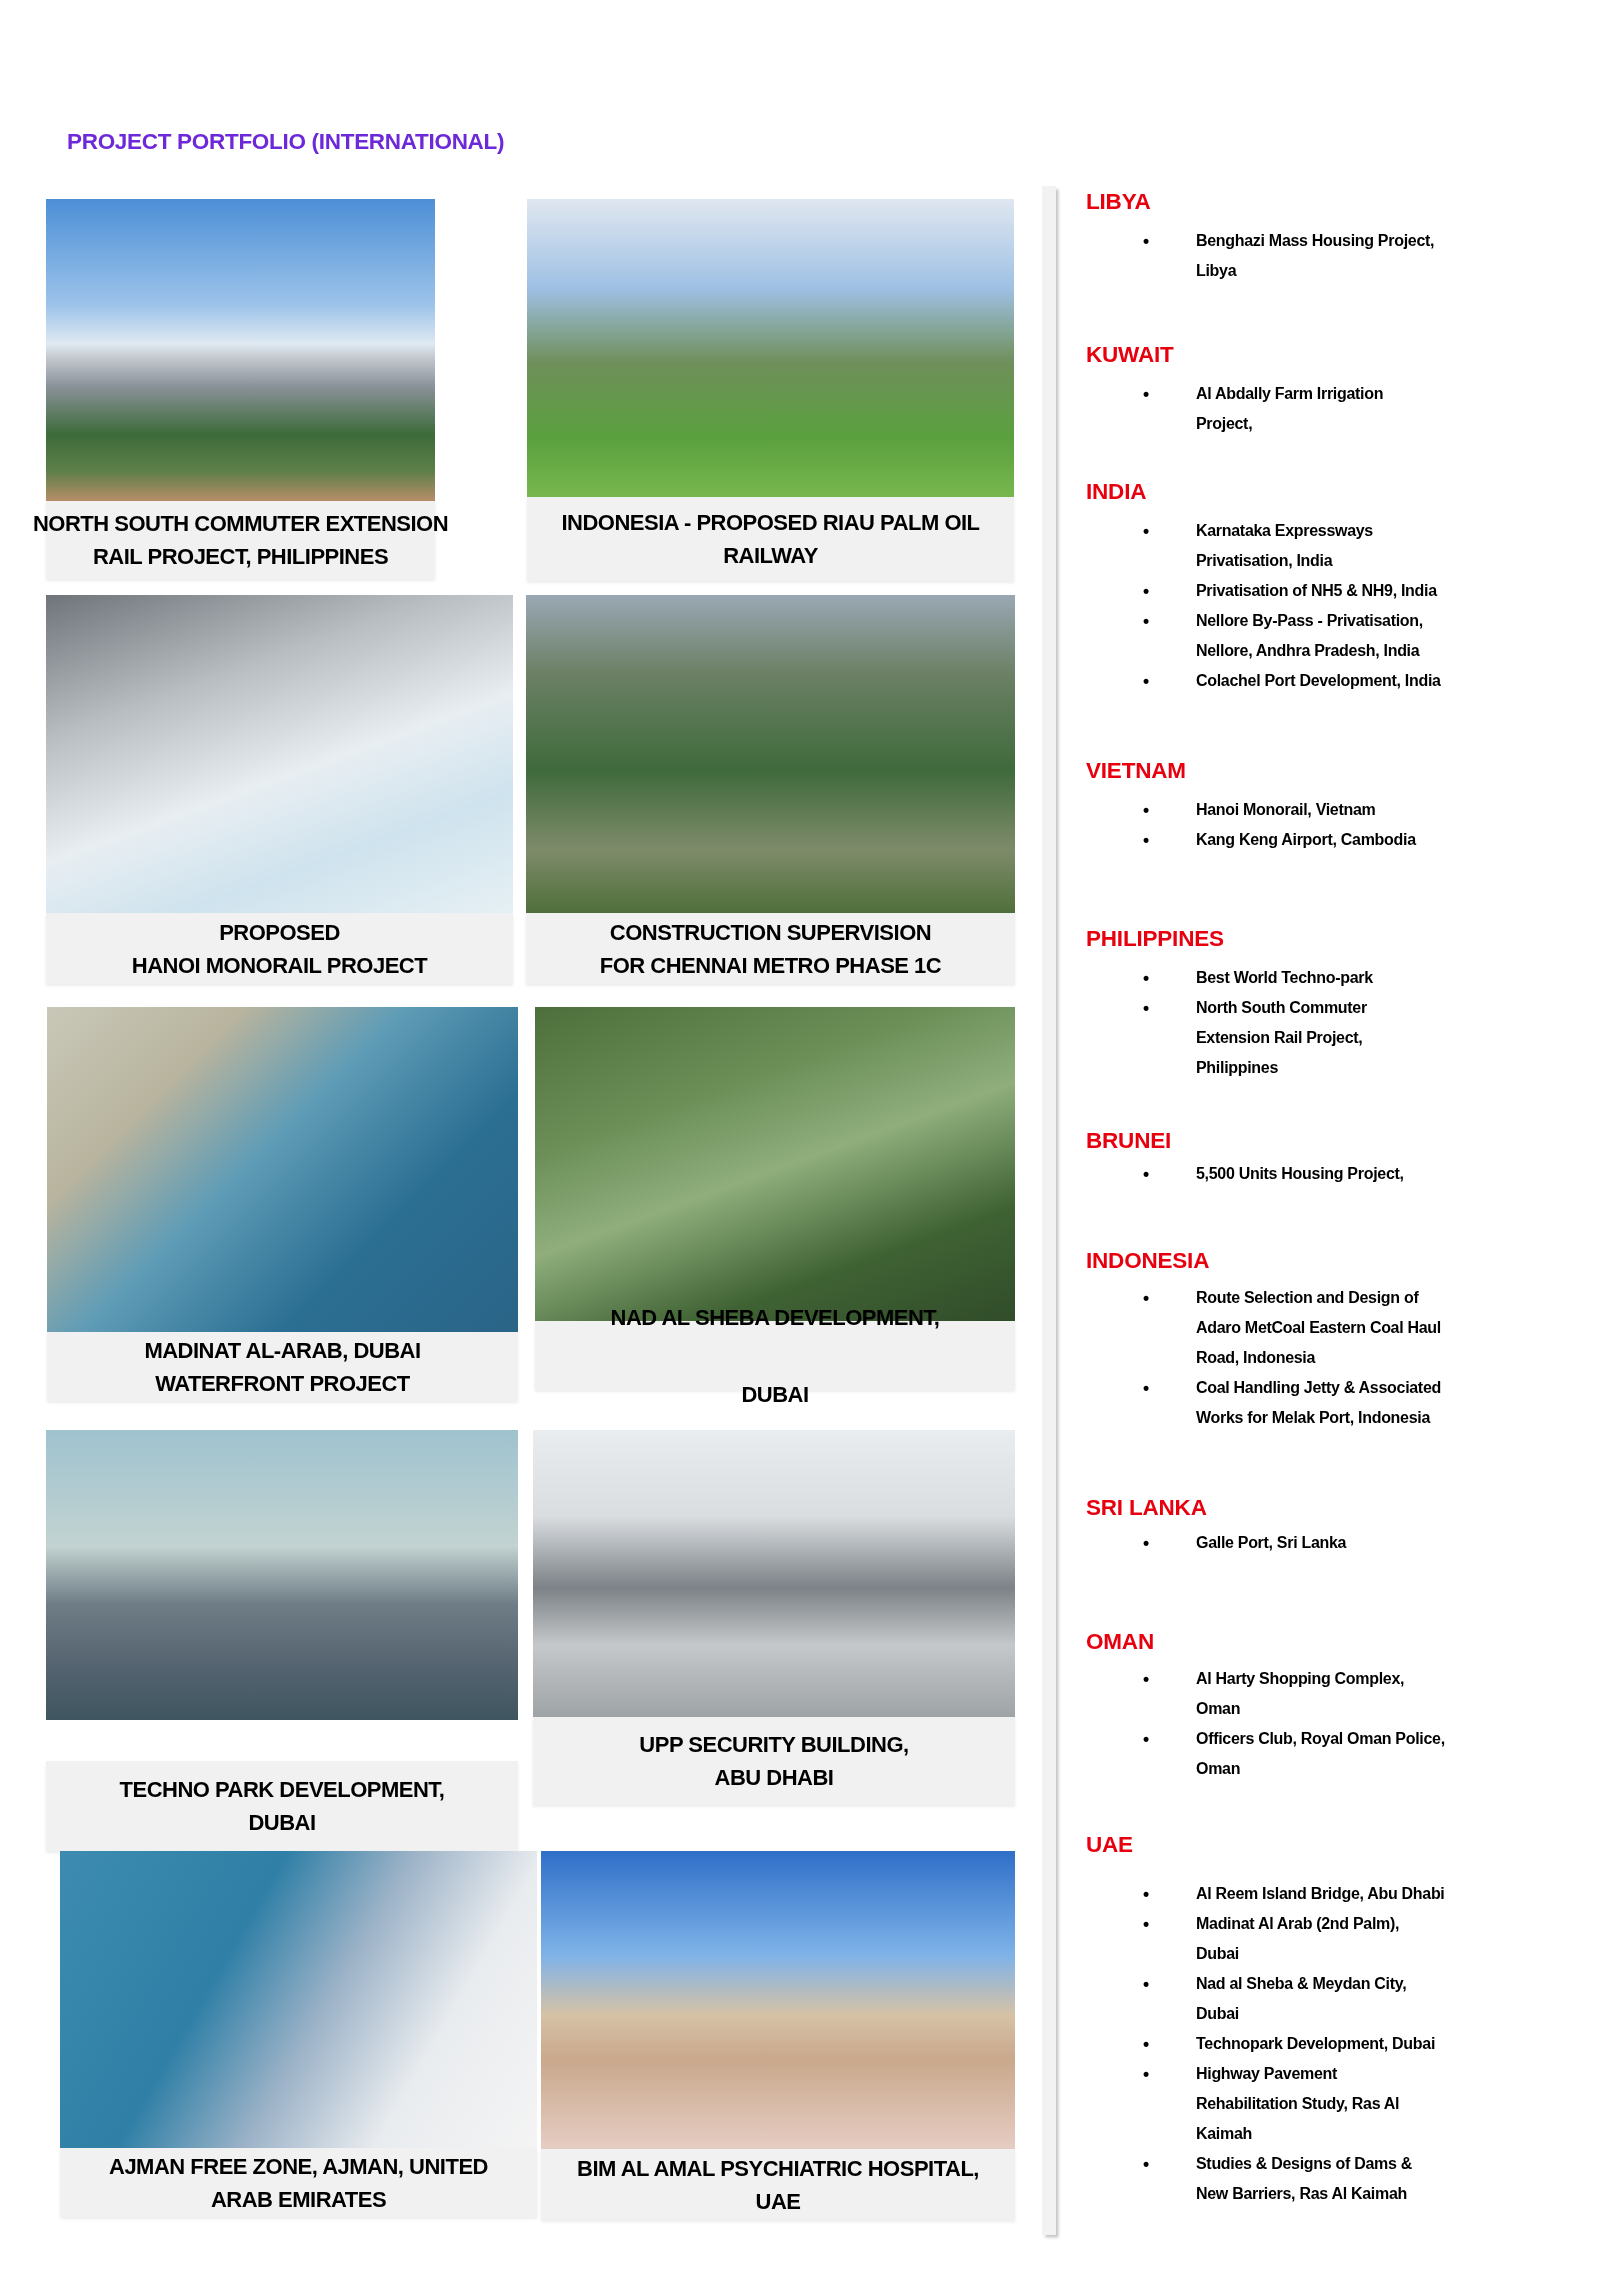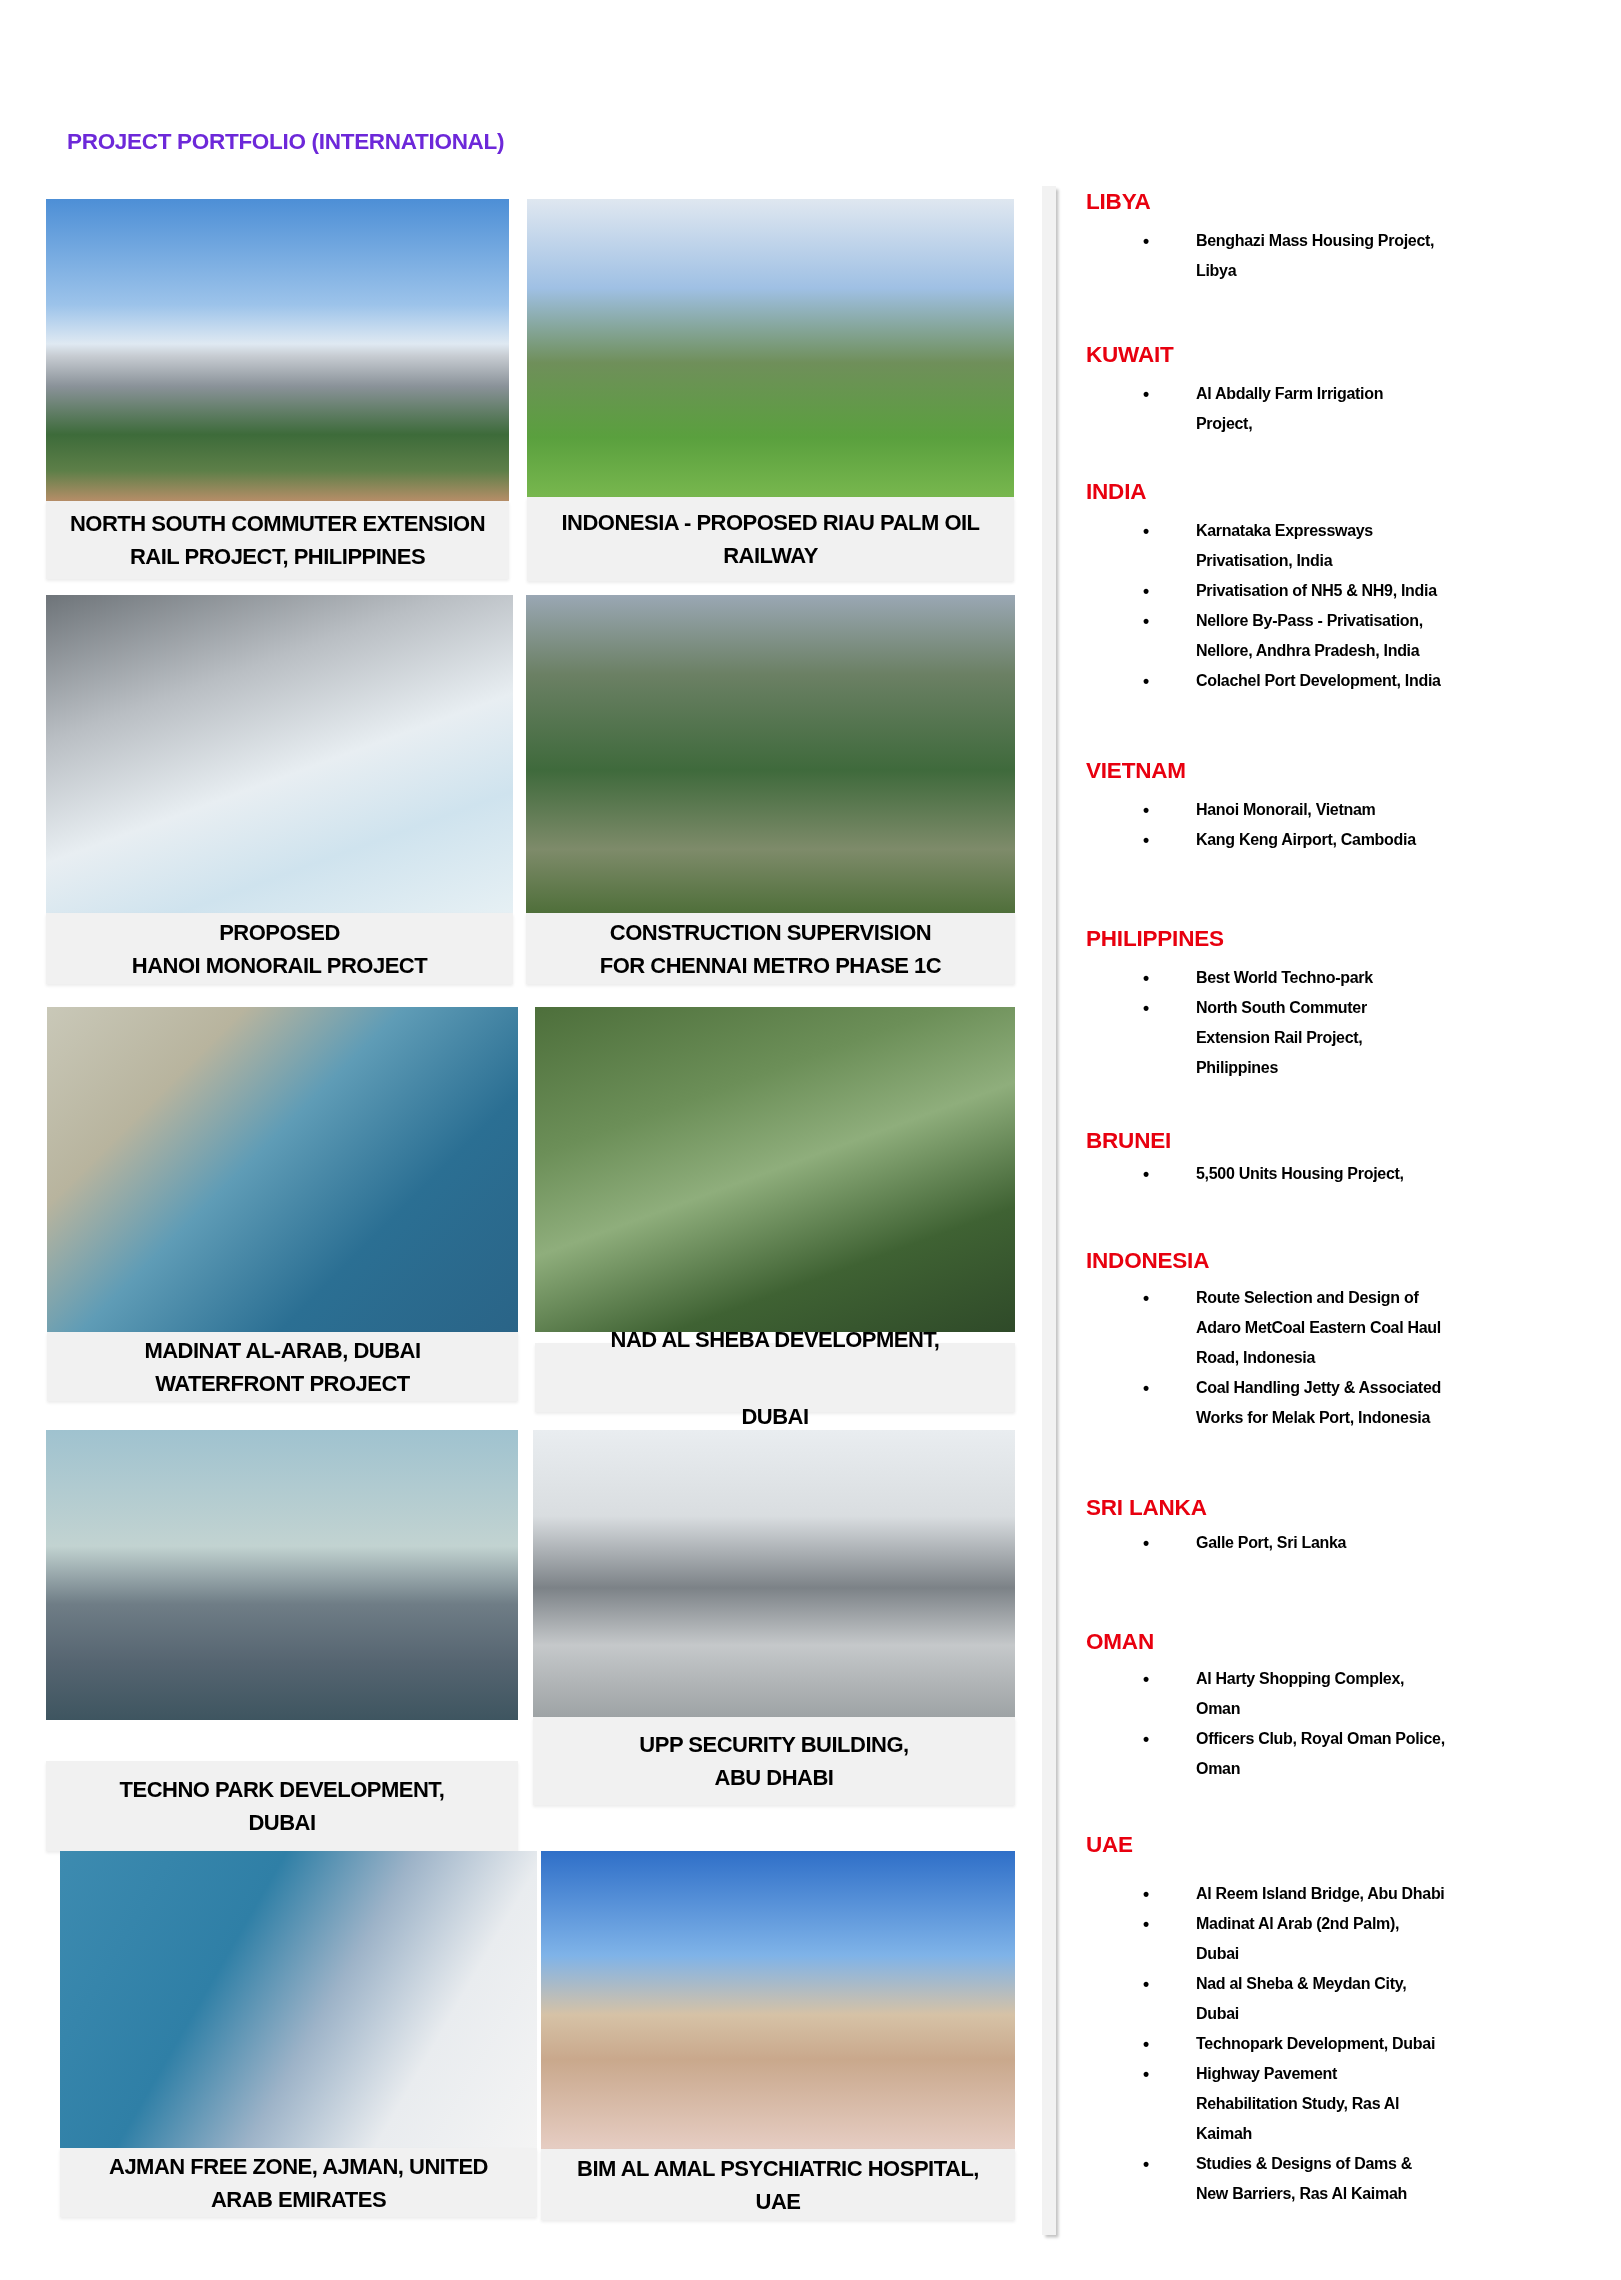--- a/index.html
+++ b/index.html
@@ -36,21 +36,21 @@
   .region ul { list-style: none; margin: 0; padding: 0; }
   .region li { position: relative; padding-left: 110px; font-size: 16px; font-weight: bold;
                line-height: 30px; letter-spacing: -0.3px; }
   .region li::before { content: "\2022"; position: absolute; left: 57px; top: 0; font-size: 17.6px; }
 </style>
 </head>
 <body>
 
 <div class="title">PROJECT PORTFOLIO (INTERNATIONAL)</div>
 
-<div class="card" style="left:46px;top:199px;width:463px;height:383px;">
+<div class="card" style="left:46px;top:199px;width:389px;height:383px;">
   <div class="photo ph-sky" style="height:302px;"></div>
   <div class="caption" style="top:302px;height:78px;">
     <span>NORTH SOUTH COMMUTER EXTENSION</span>
     <span>RAIL PROJECT, PHILIPPINES</span>
   </div>
 </div>
 <div class="card" style="left:527px;top:199px;width:487px;height:383px;">
   <div class="photo ph-loco" style="height:298px;"></div>
   <div class="caption" style="top:298px;height:84px;">
     <span>INDONESIA - PROPOSED RIAU PALM OIL</span>
@@ -75,21 +75,21 @@
 
 <div class="card" style="left:47px;top:1007px;width:471px;height:395px;">
   <div class="photo ph-palm" style="height:325px;"></div>
   <div class="caption" style="top:325px;height:69px;">
     <span>MADINAT AL-ARAB, DUBAI</span>
     <span>WATERFRONT PROJECT</span>
   </div>
 </div>
 <div class="card" style="left:535px;top:1007px;width:480px;height:395px;">
   <div class="photo ph-sheba" style="height:325px;"></div>
-  <div class="caption" style="top:336px;height:69px;gap:44px;">
+  <div class="caption" style="top:314px;height:69px;gap:44px;">
     <span>NAD AL SHEBA DEVELOPMENT,</span>
     <span>DUBAI</span>
   </div>
 </div>
 
 <div class="card" style="left:46px;top:1430px;width:472px;height:381px;">
   <div class="photo ph-marina" style="height:290px;"></div>
   <div class="caption" style="top:290px;height:90px;margin-top:41px;">
     <span>TECHNO PARK DEVELOPMENT,</span>
     <span>DUBAI</span>

